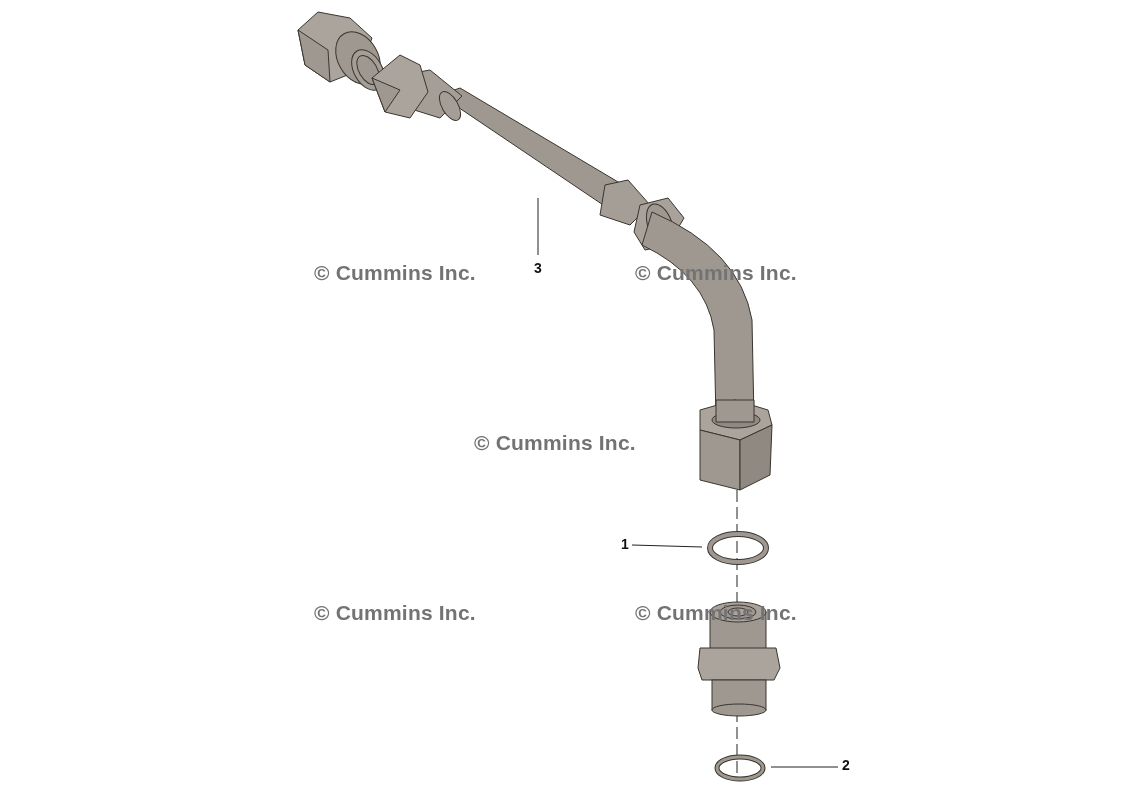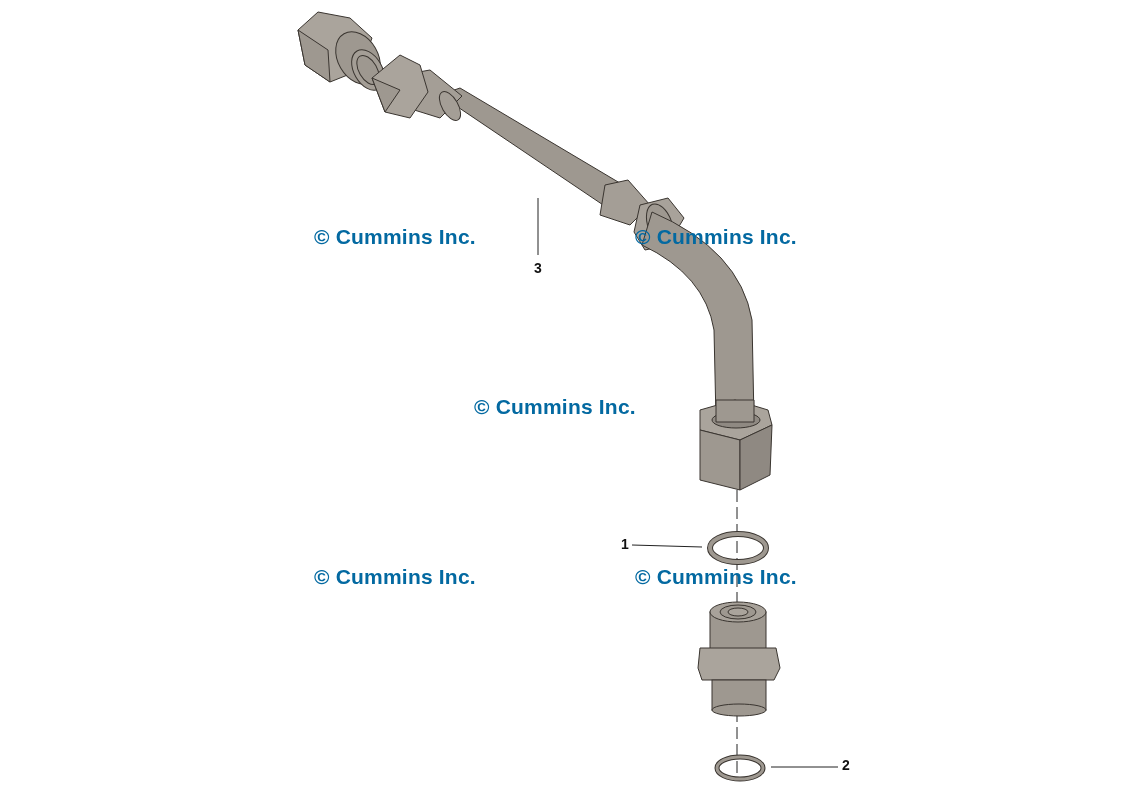--- a/index.html
+++ b/index.html
@@ -1,18 +1,18 @@
 <!DOCTYPE html>
 <html><head>
 <meta charset="utf-8">
 <style>
   html, body { margin:0; padding:0; background:#ffffff; }
   body { width:1123px; height:794px; position:relative; overflow:hidden; font-family:"Liberation Sans", sans-serif; }
   #art { position:absolute; left:0; top:0; width:1123px; height:794px; }
-  .wm { position:absolute; font-family:"Liberation Sans", sans-serif; font-weight:bold; font-size:21px; color:#0369a1; white-space:nowrap; letter-spacing:0.2px; }
+  .wm { position:absolute; font-family:"Liberation Sans", sans-serif; font-weight:bold; font-size:21px; color:#737373; white-space:nowrap; letter-spacing:0.2px;margin-top:36px; }
   .callout { position:absolute; font-family:"Liberation Sans", sans-serif; font-weight:bold; font-size:14px; color:#111; }
 </style>
 </head>
 <body>
 
 <svg id="art" viewBox="0 0 1123 794" xmlns="http://www.w3.org/2000/svg">
   <g stroke="#3a3530" stroke-width="1" stroke-linejoin="round">
 
     <g>
       <polygon points="440,95 460,88 640,195 618,215" fill="#9e9890"></polygon>

